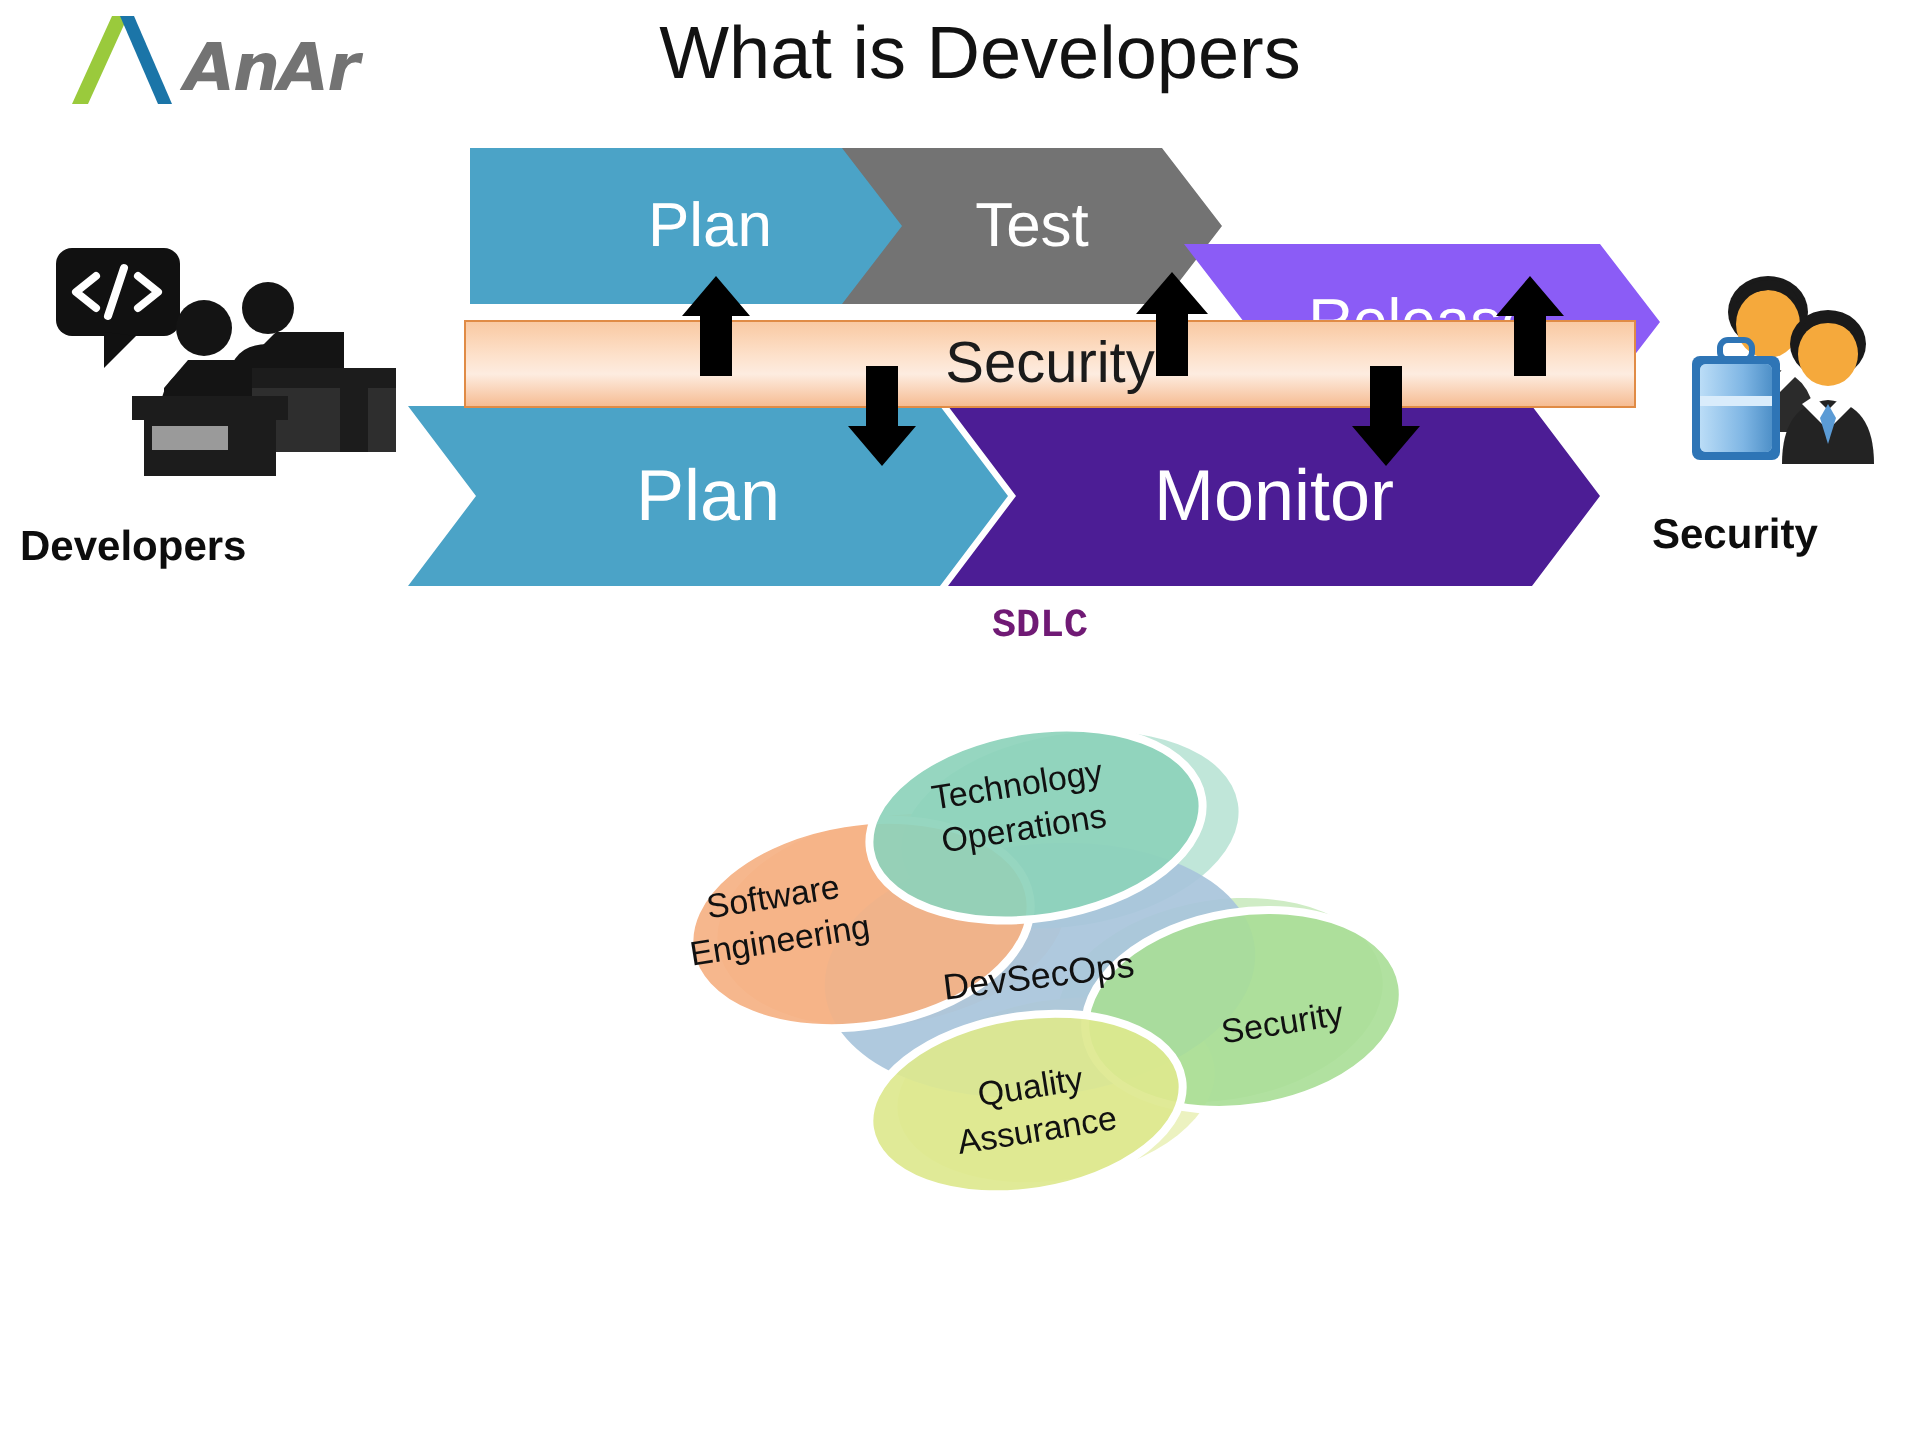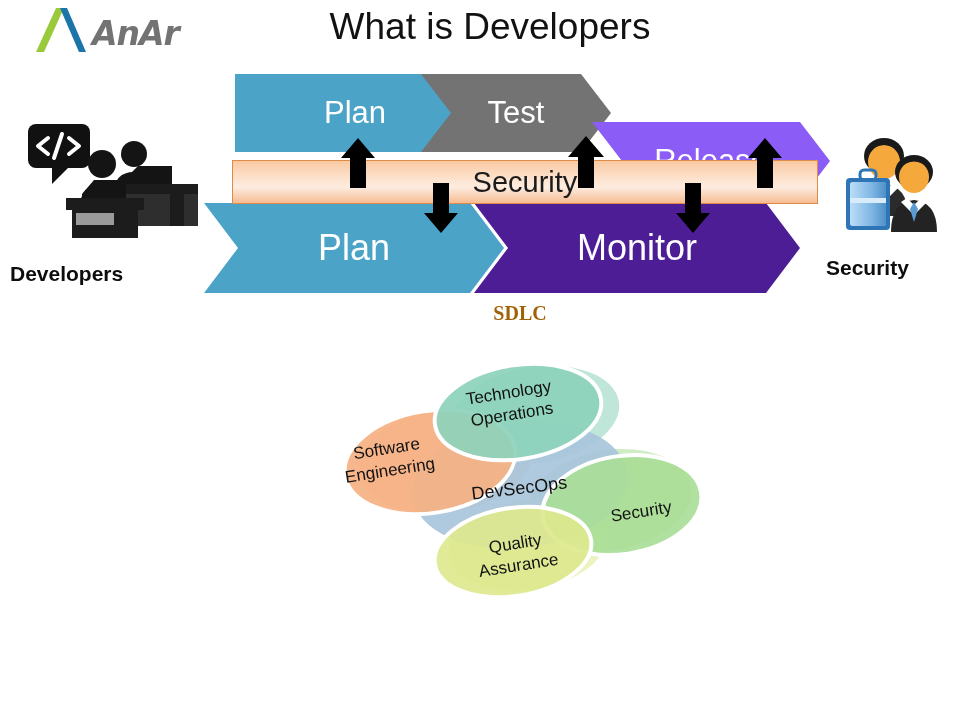--- a/index.html
+++ b/index.html
@@ -122,24 +122,24 @@
     font-weight: bold;
     font-size: 21px;
     color: #0d0d0d;
   }
   .sdlc-label {
     position: absolute;
     left: 440px;
     top: 302px;
     width: 160px;
     text-align: center;
-    font-family: Liberation Serif, serif;
+    font-family: Liberation Mono, monospace;
     font-weight: bold;
     font-size: 20px;
-    color: #a16207;
+    color: #701a75;
   }
 
   
   .venn { position: absolute; left: 270px; top: 340px; width: 500px; height: 290px; }
 
   
   .bottom-lines {
     position: absolute;
     left: 76px;
     top: 626px;

